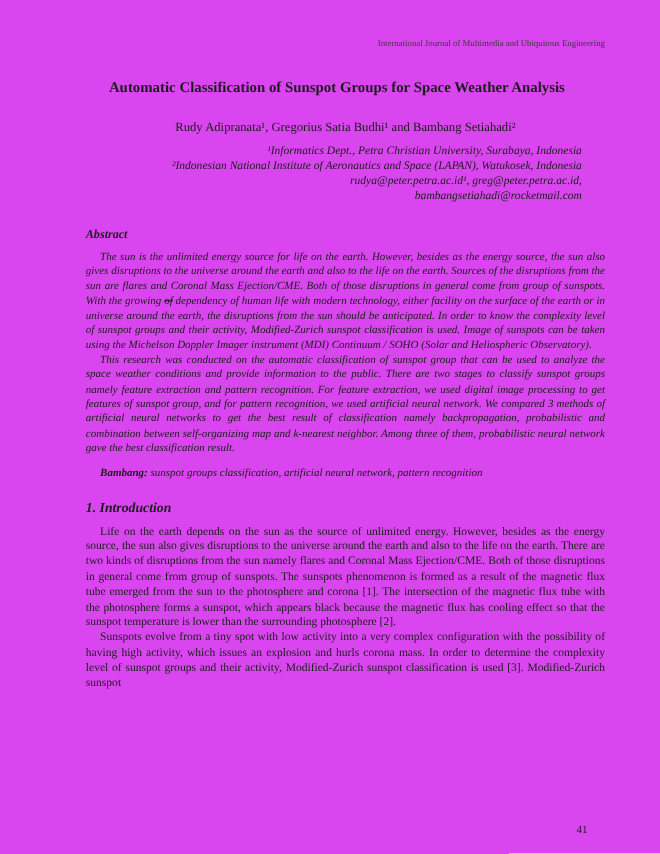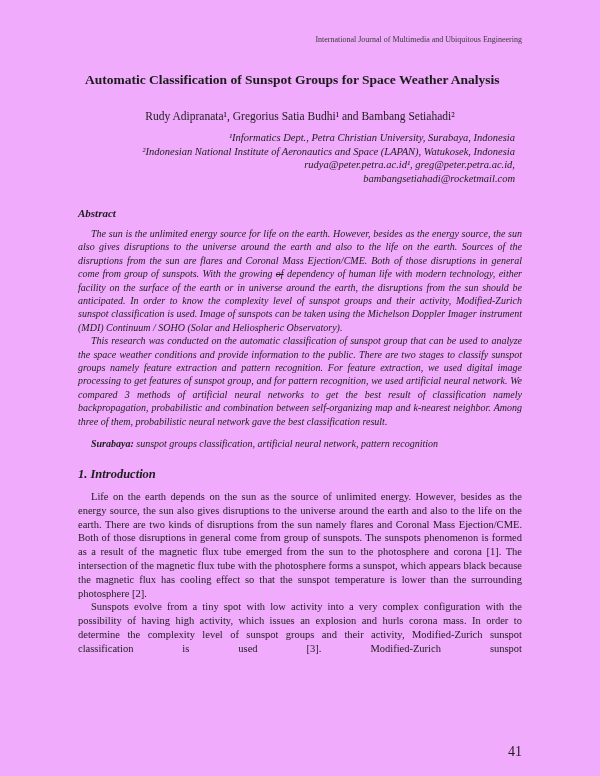--- a/index.html
+++ b/index.html
@@ -4,23 +4,23 @@
 <style>
   html, body {
     margin: 0;
     padding: 0;
     background: #ffffff;
   }
   .page {
     position: relative;
     width: 600px;
     height: 776px;
-    background: #f0abfc;
+    background: #d946ef;
     box-sizing: border-box;
-    padding: 34px 78px 0 78px;
+    padding: 34px 50px 0 78px;
     font-family: "Liberation Serif", "DejaVu Serif", serif;
     color: #1c1c1c;
     overflow: hidden;
   }
   .journal-header {
     text-align: right;
     font-size: 8px;
     line-height: 11px;
     color: #3a3a3a;
   }
@@ -90,23 +90,23 @@
     font-size: 10.5px;
     line-height: 13.8px;
     text-align: justify;
     text-indent: 13px;
   }
   .section-body p.justify-last {
     text-align-last: justify;
   }
   .page-number {
     position: absolute;
-    right: 78px;
+    right: 66px;
     bottom: 16px;
-    font-size: 14px;
+    font-size: 10px;
   }
 </style>
 </head>
 <body>
 
 <div class="page">
 
   <div class="journal-header">
     <div>International Journal of Multimedia and Ubiquitous Engineering</div>
   </div>
@@ -122,21 +122,21 @@
     <div>bambangsetiahadi@rocketmail.com</div>
   </div>
 
   <div class="abstract-heading">Abstract</div>
 
   <div class="abstract-body">
     <p><span>The sun is the unlimited energy source for life on the earth. However, besides as the energy source, the sun also gives disruptions to the universe around the earth and also to the life on the earth. Sources of the disruptions from the sun are flares and Coronal Mass Ejection/CME. Both of those disruptions in general come from group of sunspots. With the growing </span><span class="struck">of</span><span> dependency of human life with modern technology, either facility on the surface of the earth or in universe around the earth, the disruptions from the sun should be anticipated. In order to know the complexity level of sunspot groups and their activity, Modified-Zurich sunspot classification is used. Image of sunspots can be taken using the Michelson Doppler Imager instrument (MDI) Continuum / SOHO (Solar and Heliospheric Observatory).</span></p>
     <p>This research was conducted on the automatic classification of sunspot group that can be used to analyze the space weather conditions and provide information to the public. There are two stages to classify sunspot groups namely feature extraction and pattern recognition. For feature extraction, we used digital image processing to get features of sunspot group, and for pattern recognition, we used artificial neural network. We compared 3 methods of artificial neural networks to get the best result of classification namely backpropagation, probabilistic and combination between self-organizing map and k-nearest neighbor. Among three of them, probabilistic neural network gave the best classification result.</p>
   </div>
 
-  <p class="keywords"><span class="kw-label">Surabaya:</span><span> sunspot groups classification, artificial neural network, pattern recognition</span></p>
+  <p class="keywords"><span class="kw-label">Bambang:</span><span> sunspot groups classification, artificial neural network, pattern recognition</span></p>
 
   <h2 class="section-heading">1. Introduction</h2>
 
   <div class="section-body">
     <p>Life on the earth depends on the sun as the source of unlimited energy. However, besides as the energy source, the sun also gives disruptions to the universe around the earth and also to the life on the earth. There are two kinds of disruptions from the sun namely flares and Coronal Mass Ejection/CME. Both of those disruptions in general come from group of sunspots. The sunspots phenomenon is formed as a result of the magnetic flux tube emerged from the sun to the photosphere and corona [1]. The intersection of the magnetic flux tube with the photosphere forms a sunspot, which appears black because the magnetic flux has cooling effect so that the sunspot temperature is lower than the surrounding photosphere [2].</p>
     <p class="justify-last">Sunspots evolve from a tiny spot with low activity into a very complex configuration with the possibility of having high activity, which issues an explosion and hurls corona mass. In order to determine the complexity level of sunspot groups and their activity, Modified-Zurich sunspot classification is used [3]. Modified-Zurich sunspot</p>
   </div>
 
   <div class="page-number">41</div>
 

